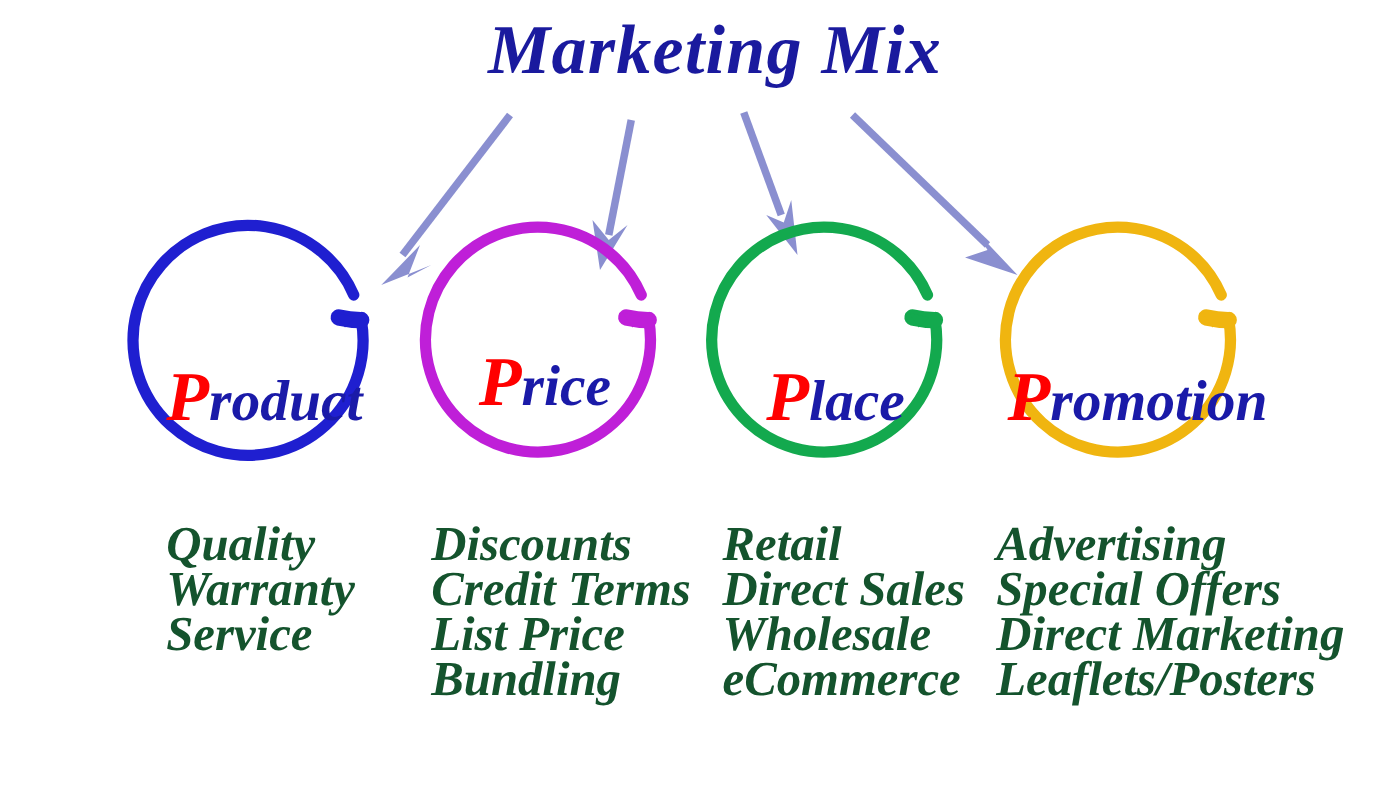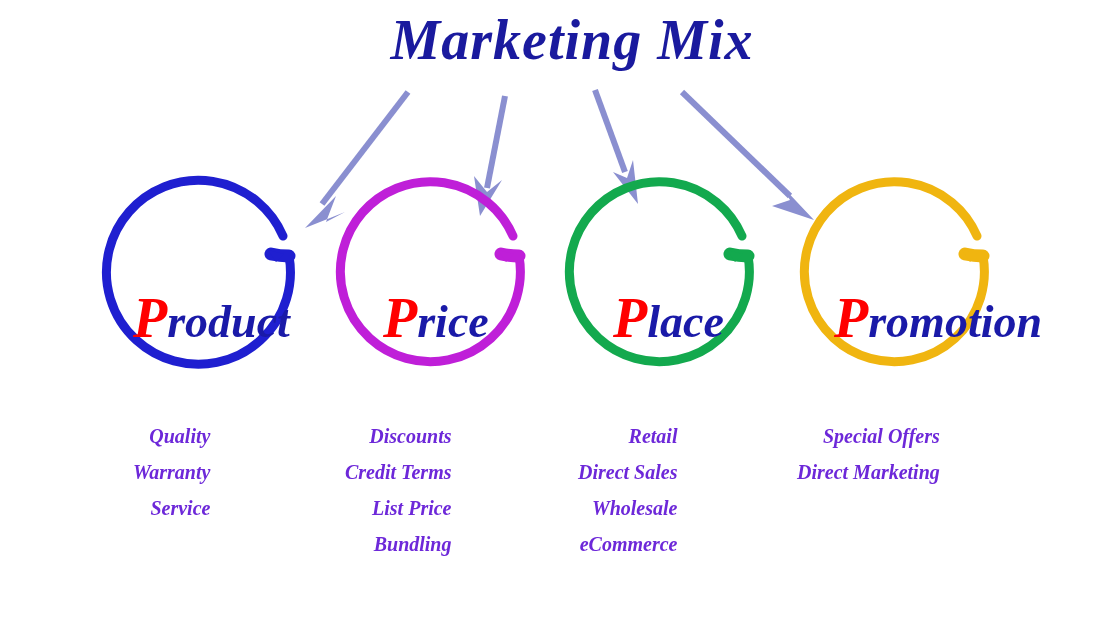--- a/index.html
+++ b/index.html
@@ -35,27 +35,26 @@
     color:#1a1aa8;
     white-space:nowrap;
     line-height:1;
     margin-top:14px;
   }
   .ring-label .cap{color:#ff0000;font-size:56px;}
 
   
   .feature-list{
     position:absolute;
-    font-size:20px;
+    font-size:39px;
     font-weight:bold;
     font-style:italic;
-    color:#6d28d9;
+    color:#14532d;
     line-height:36px;
     white-space:nowrap;
-    text-align:right;
   }
   .feature-list div{white-space:nowrap;}
 </style>
 </head>
 <body>
 
 <div id="stage">
 
   <div id="title">Marketing Mix</div>
 
@@ -107,27 +106,27 @@
                A 90 90 0 1 0 983 256" fill="none" stroke="#f0b510" stroke-width="9" stroke-linecap="round"></path>
       <path d="M 983 256
                A 80 80 0 0 1 965 254" fill="none" stroke="#f0b510" stroke-width="13" stroke-linecap="round"></path>
       <polygon points="962,250 978,254 970,262" fill="#f0b510"></polygon>
     </g>
   </svg>
 
   <div class="ring-label" style="left:133px;top:276px;">
     <span class="cap">P</span><span>roduct</span>
   </div>
-  <div class="ring-label" style="left:383px;top:276px;">
+  <div class="ring-label" style="left:383px;top:264px;">
     <span class="cap">P</span><span>rice</span>
   </div>
   <div class="ring-label" style="left:613px;top:276px;">
     <span class="cap">P</span><span>lace</span>
   </div>
-  <div class="ring-label" style="left:834px;top:276px;">
+  <div class="ring-label" style="left:806px;top:276px;">
     <span class="cap">P</span><span>romotion</span>
   </div>
 
   <div class="feature-list" style="left:133px;top:418px;">
     <div>Quality</div>
     <div>Warranty</div>
     <div>Service</div>
   </div>
 
   <div class="feature-list" style="left:345px;top:418px;">
@@ -138,17 +137,19 @@
   </div>
 
   <div class="feature-list" style="left:578px;top:418px;">
     <div>Retail</div>
     <div>Direct Sales</div>
     <div>Wholesale</div>
     <div>eCommerce</div>
   </div>
 
   <div class="feature-list" style="left:797px;top:418px;">
+    <div>Advertising</div>
     <div>Special Offers</div>
     <div>Direct Marketing</div>
+    <div>Leaflets/Posters</div>
   </div>
 
 </div>
 
 </body></html>

